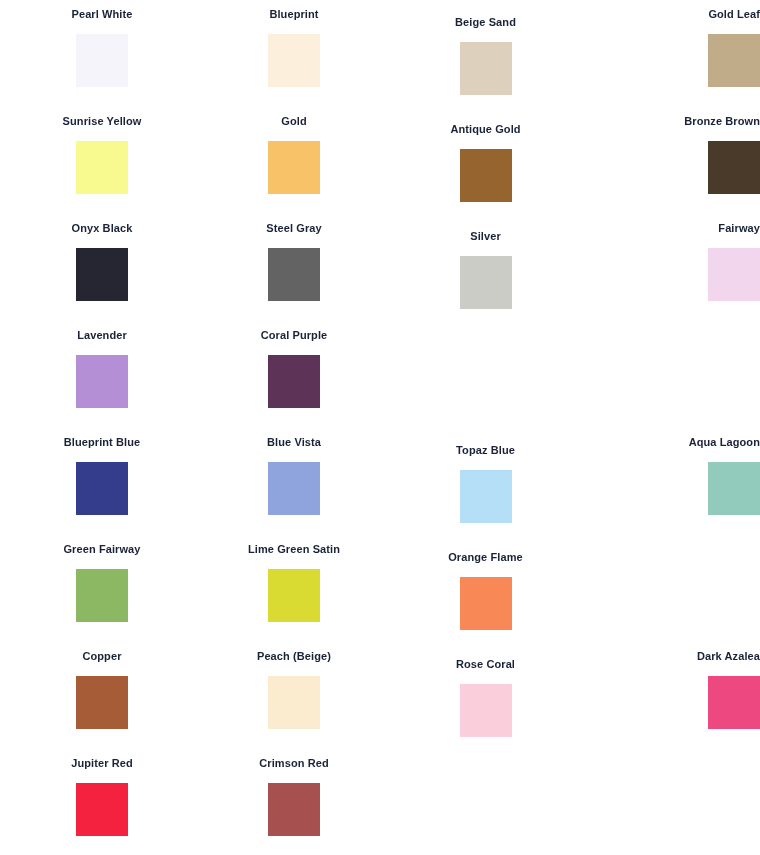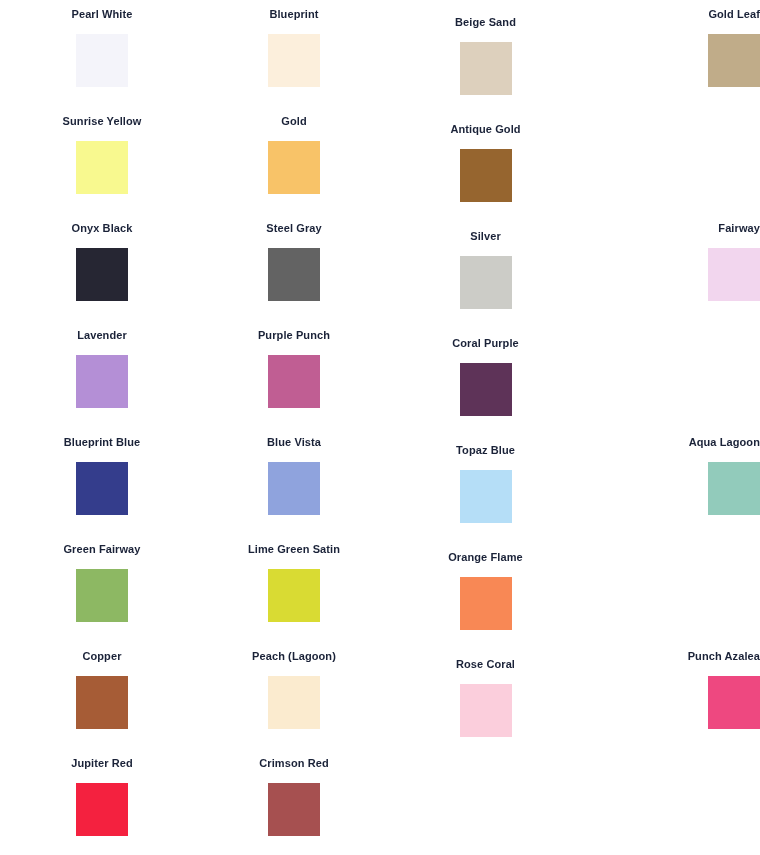--- a/index.html
+++ b/index.html
@@ -89,20 +89,24 @@
         <div class="swatch-chip" style="background-color: rgb(248, 249, 143);"></div>
       </div>
       <div class="swatch-cell">
         <div class="swatch-label">Gold</div>
         <div class="swatch-chip" style="background-color: rgb(248, 195, 104);"></div>
       </div>
       <div class="swatch-cell">
         <div class="swatch-label">Antique Gold</div>
         <div class="swatch-chip" style="background-color: rgb(150, 101, 47);"></div>
       </div>
+      <div class="swatch-cell">
+        <div class="swatch-label">Bronze Brown</div>
+        <div class="swatch-chip" style="background-color: rgb(74, 58, 42);"></div>
+      </div>
     </div>
     <div class="swatch-row">
       <div class="swatch-cell">
         <div class="swatch-label">Onyx Black</div>
         <div class="swatch-chip" style="background-color: rgb(38, 38, 51);"></div>
       </div>
       <div class="swatch-cell">
         <div class="swatch-label">Steel Gray</div>
         <div class="swatch-chip" style="background-color: rgb(99, 99, 99);"></div>
       </div>
@@ -114,24 +118,20 @@
         <div class="swatch-label">Fairway</div>
         <div class="swatch-chip" style="background-color: rgb(242, 214, 238);"></div>
       </div>
     </div>
     <div class="swatch-row">
       <div class="swatch-cell">
         <div class="swatch-label">Lavender</div>
         <div class="swatch-chip" style="background-color: rgb(180, 143, 214);"></div>
       </div>
       <div class="swatch-cell">
-        <div class="swatch-label">Purple Punch</div>
-        <div class="swatch-chip" style="background-color: rgb(192, 94, 147);"></div>
-      </div>
-      <div class="swatch-cell">
         <div class="swatch-label">Coral Purple</div>
         <div class="swatch-chip" style="background-color: rgb(94, 51, 88);"></div>
       </div>
     </div>
     <div class="swatch-row">
       <div class="swatch-cell">
         <div class="swatch-label">Blueprint Blue</div>
         <div class="swatch-chip" style="background-color: rgb(52, 61, 140);"></div>
       </div>
       <div class="swatch-cell">
@@ -160,29 +160,29 @@
         <div class="swatch-label">Orange Flame</div>
         <div class="swatch-chip" style="background-color: rgb(248, 136, 85);"></div>
       </div>
     </div>
     <div class="swatch-row">
       <div class="swatch-cell">
         <div class="swatch-label">Copper</div>
         <div class="swatch-chip" style="background-color: rgb(166, 92, 54);"></div>
       </div>
       <div class="swatch-cell">
-        <div class="swatch-label">Peach (Lagoon)</div>
+        <div class="swatch-label">Peach (Beige)</div>
         <div class="swatch-chip" style="background-color: rgb(251, 235, 207);"></div>
       </div>
       <div class="swatch-cell">
         <div class="swatch-label">Rose Coral</div>
         <div class="swatch-chip" style="background-color: rgb(251, 206, 220);"></div>
       </div>
       <div class="swatch-cell">
-        <div class="swatch-label">Punch Azalea</div>
+        <div class="swatch-label">Dark Azalea</div>
         <div class="swatch-chip" style="background-color: rgb(238, 72, 128);"></div>
       </div>
     </div>
     <div class="swatch-row">
       <div class="swatch-cell">
         <div class="swatch-label">Jupiter Red</div>
         <div class="swatch-chip" style="background-color: rgb(244, 33, 63);"></div>
       </div>
       <div class="swatch-cell">
         <div class="swatch-label">Crimson Red</div>

